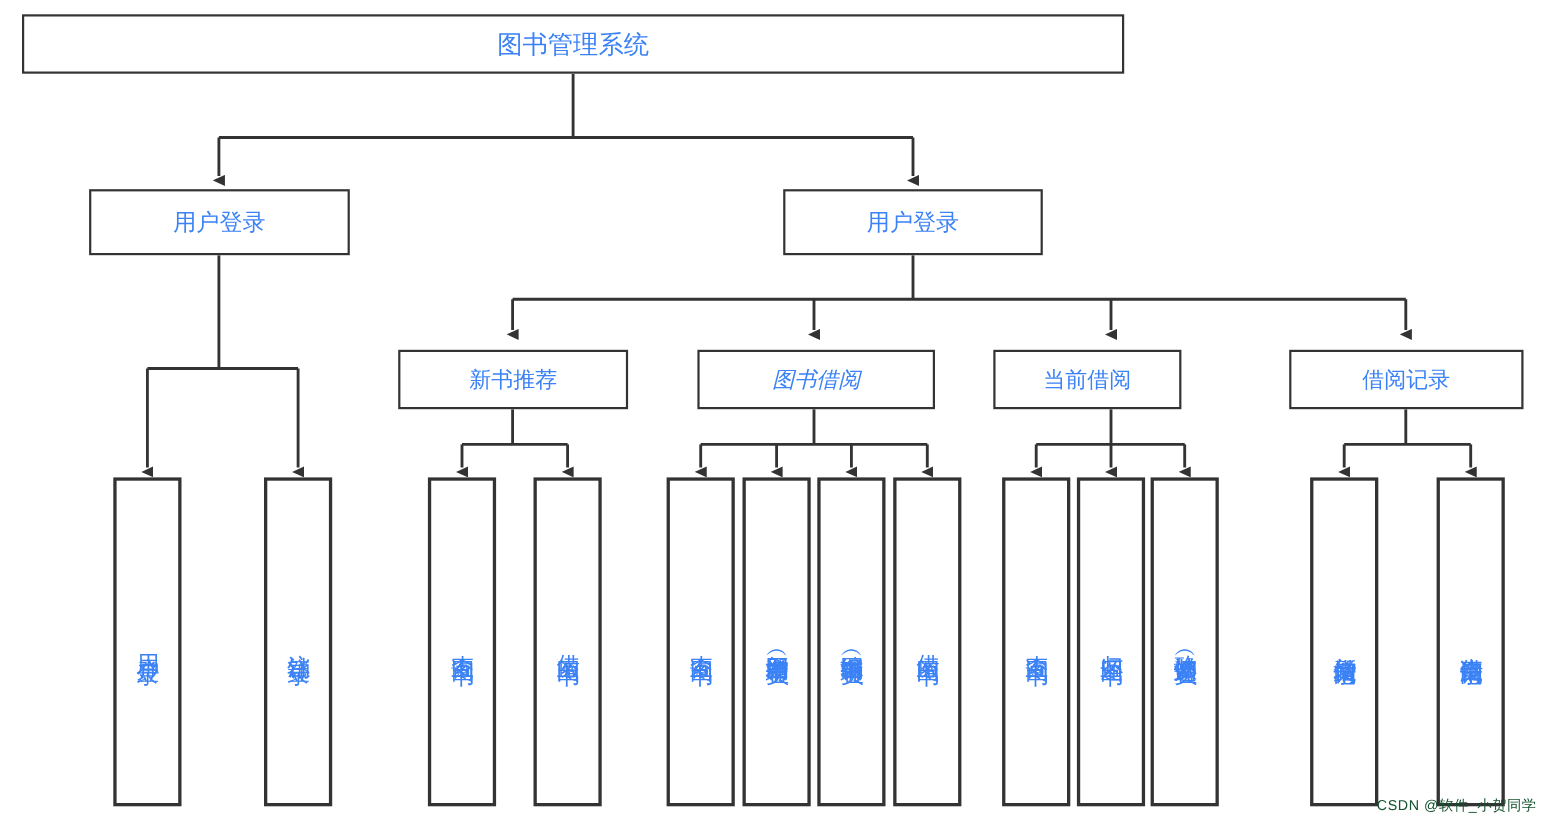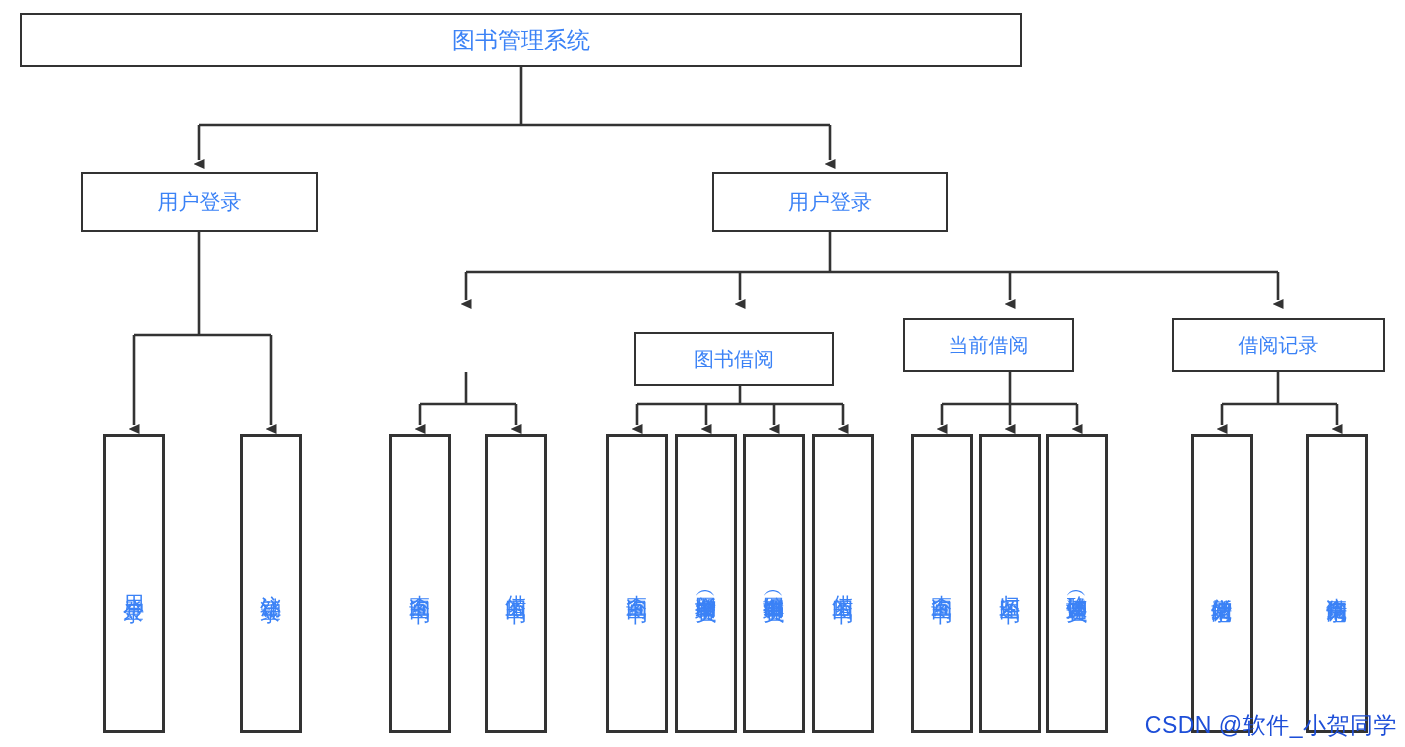--- a/index.html
+++ b/index.html
@@ -62,22 +62,22 @@
   }
   .node.leaf.tall .vtext { letter-spacing: 1px; }
 
   .label { white-space: nowrap; }
 
   
   #watermark {
     position: absolute;
     right: 8px;
     bottom: 6px;
-    font-size: 23px;
-    color: #1d4ed8;
+    font-size: 13px;
+    color: #14532d;
     letter-spacing: 0.5px;
     white-space: nowrap;
     z-index: 3;
   }
 </style>
 </head>
 <body>
 
 <div id="canvas">
 
@@ -138,22 +138,25 @@
   </div>
 
   <div class="node lvl1" style="left:81px; top:172px; width:237px; height:60px;">
     <span class="label">用户登录</span>
   </div>
 
   <div class="node lvl1" style="left:712px; top:172px; width:236px; height:60px;">
     <span class="label">用户登录</span>
   </div>
 
-
-  <div class="node lvl2" style="left:634px; top:332px; width:200px; height:54px;">
+  <div class="node lvl2" style="left:362px; top:318px; width:209px; height:54px;">
+    <span class="label">新书推荐</span>
+  </div>
+
+  <div class="node lvl2" style="left:634px; top:318px; width:216px; height:54px;font-style:italic;">
     <span class="label">图书借阅</span>
   </div>
 
   <div class="node lvl2" style="left:903px; top:318px; width:171px; height:54px;">
     <span class="label">当前借阅</span>
   </div>
 
   <div class="node lvl2" style="left:1172px; top:318px; width:213px; height:54px;text-align:right;">
     <span class="label">借阅记录</span>
   </div>

